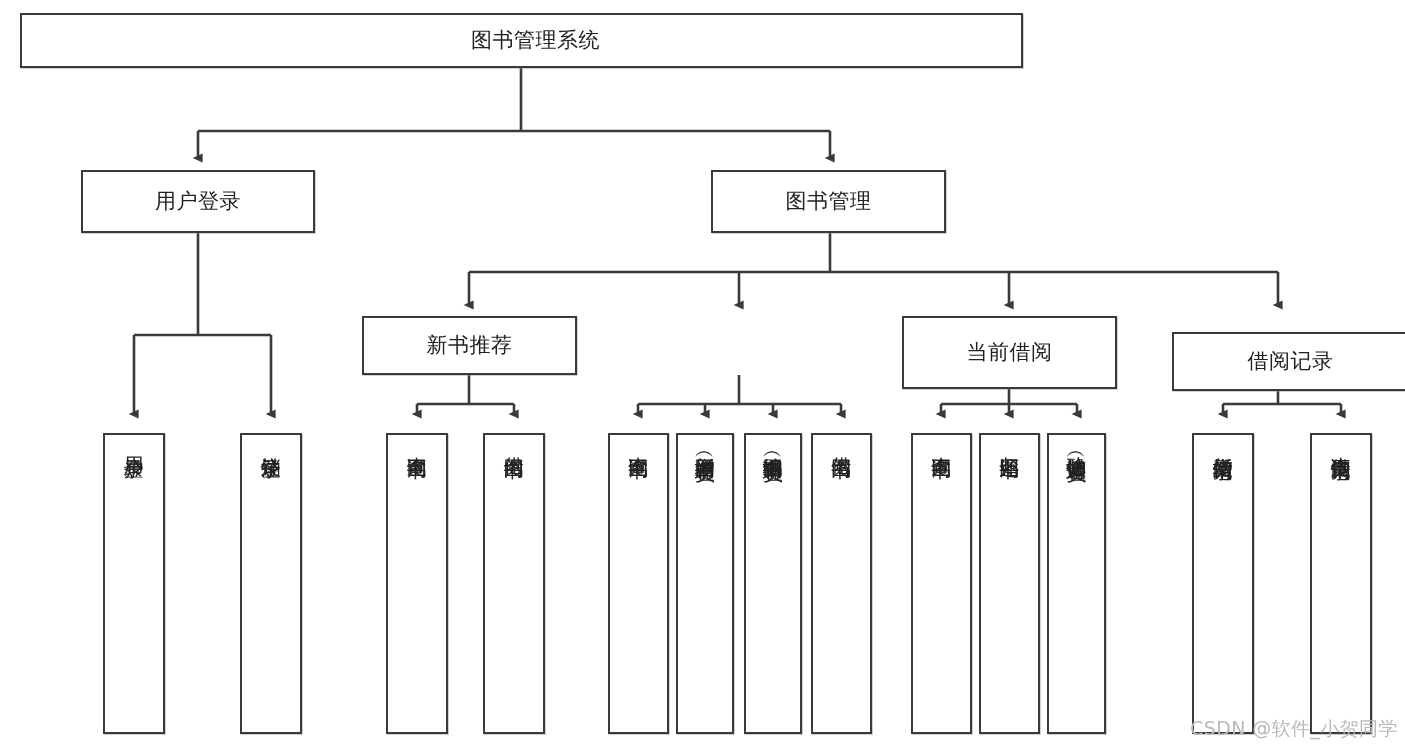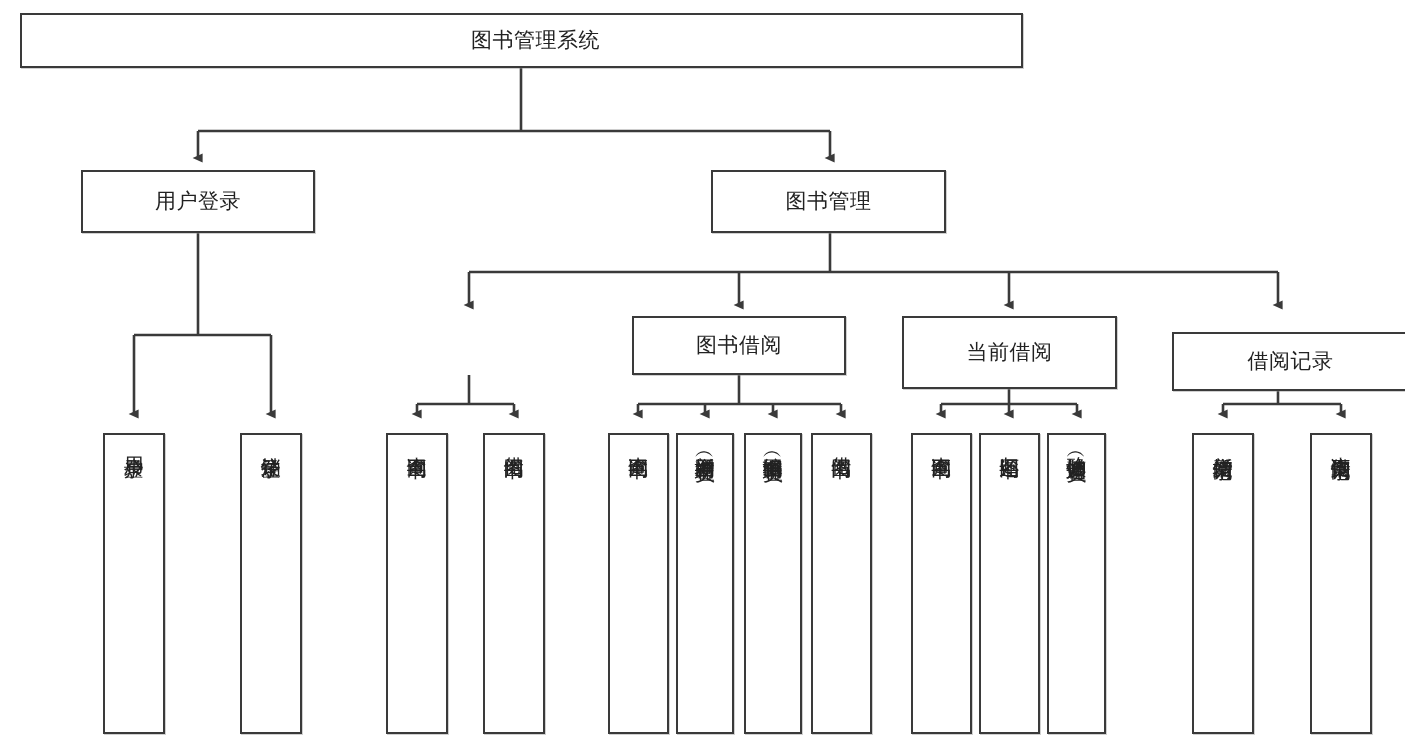--- a/index.html
+++ b/index.html
@@ -127,22 +127,22 @@
     <span class="label">图书管理系统</span>
   </div>
 
   <div class="node" style="left:81px; top:170px; width:234px; height:63px;">
     <span class="label">用户登录</span>
   </div>
   <div class="node" style="left:711px; top:170px; width:235px; height:63px;">
     <span class="label">图书管理</span>
   </div>
 
-  <div class="node" style="left:632px; top:316px; width:214px; height:59px;">
-    <span class="label">图书借阅</span>
+  <div class="node" style="left:362px; top:316px; width:215px; height:59px;">
+    <span class="label">新书推荐</span>
   </div>
   <div class="node" style="left:902px; top:316px; width:215px; height:73px;">
     <span class="label">当前借阅</span>
   </div>
   <div class="node" style="left:1172px; top:316px; width:237px; height:59px;margin-top:16px;">
     <span class="label">借阅记录</span>
   </div>
 
   <div class="node leaf" style="left:103px; top:433px; width:62px; height:301px;">
     <span class="label">用户登录</span>
@@ -181,14 +181,15 @@
     <span class="label">确认归还（管理员）</span>
   </div>
 
   <div class="node leaf" style="left:1192px; top:433px; width:62px; height:301px;">
     <span class="label">新增借阅记录</span>
   </div>
   <div class="node leaf" style="left:1310px; top:433px; width:62px; height:301px;">
     <span class="label">查询借阅记录</span>
   </div>
 
+  <div class="watermark" style="left:1190px; top:716px;">CSDN @软件_小贺同学</div>
 
 </div>
 
 </body></html>

